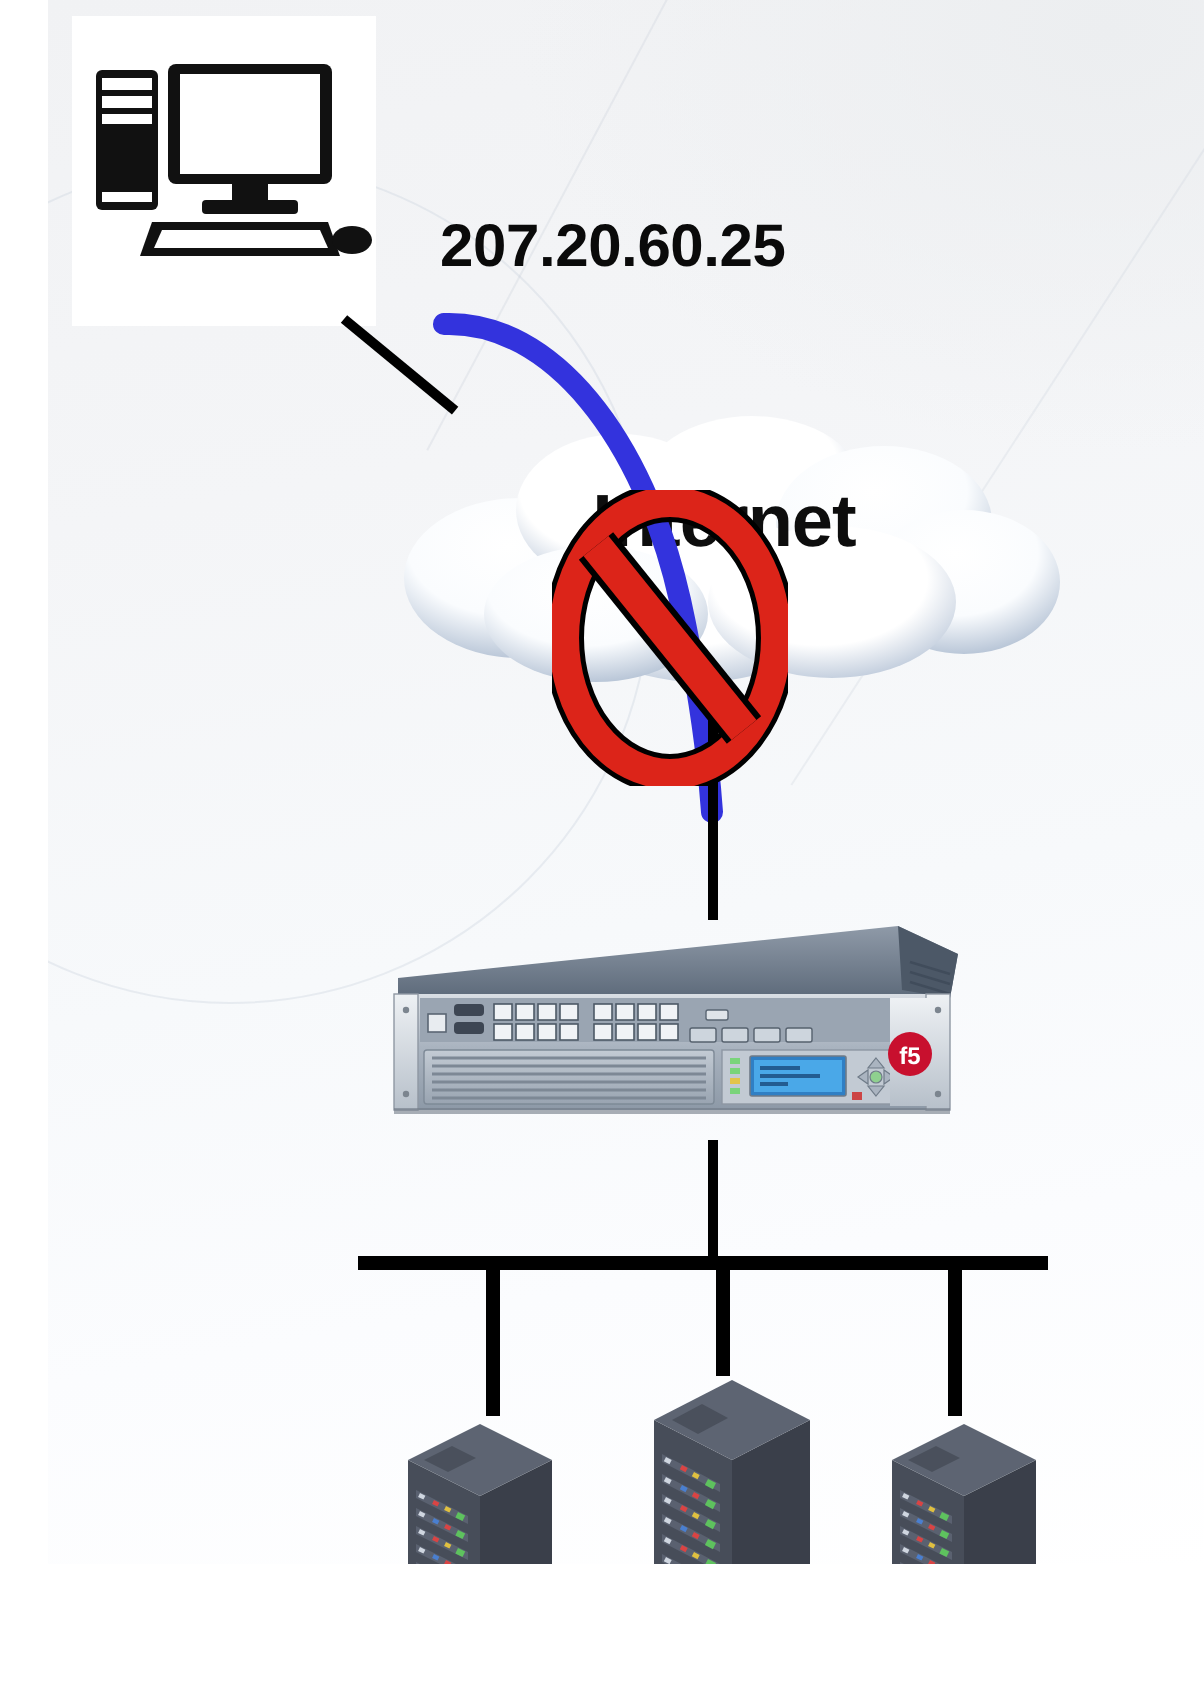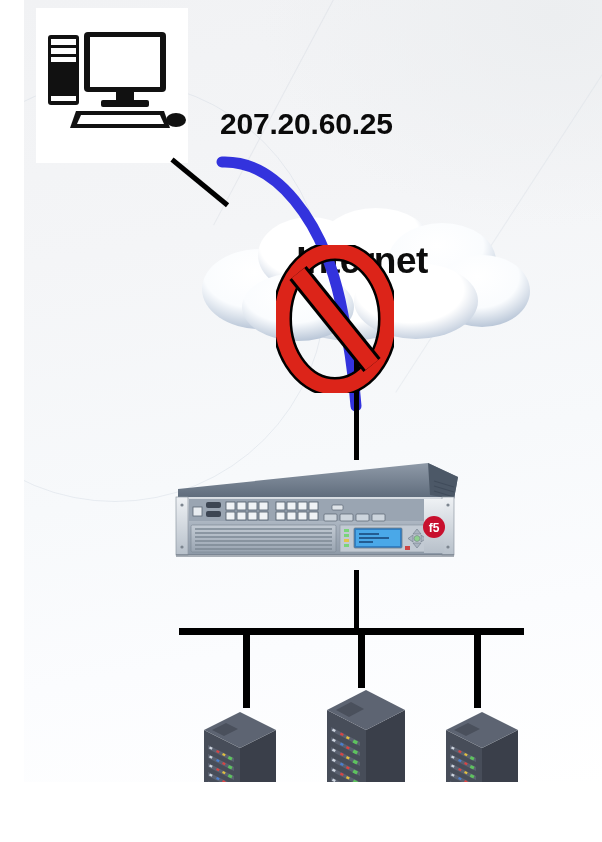--- a/index.html
+++ b/index.html
@@ -98,21 +98,21 @@
   
   #no-sign {
     position: absolute;
     left: 252px; top: 245px;
     width: 118px; height: 148px;
   }
 
   
   #f5-node {
     position: absolute;
-    left: 138px; top: 455px;
+    left: 159px; top: 455px;
     width: 300px; height: 120px;
   }
   .f5-svg { display:block; width:300px; height:120px; }
 
   
   .server-node { position: absolute; }
   #server-1 { left: 170px; top: 700px; width: 92px; height: 135px; }
   #server-2 { left: 292px; top: 678px; width: 100px; height: 152px; }
   #server-3 { left: 412px; top: 700px; width: 92px; height: 135px; }
   .server-svg { display:block; width:100%; height:100%; }

